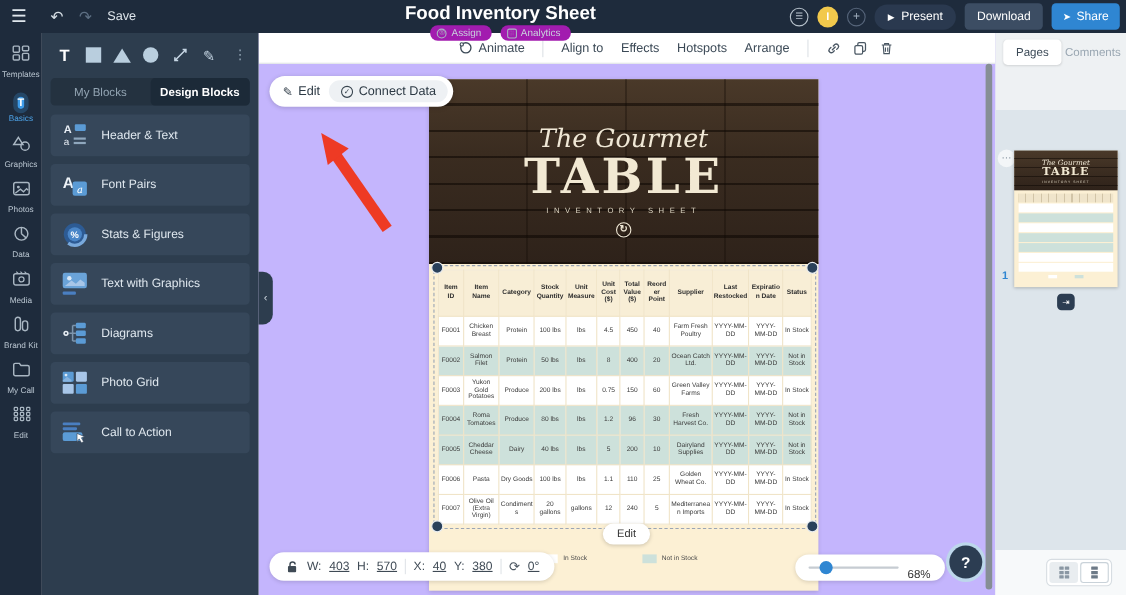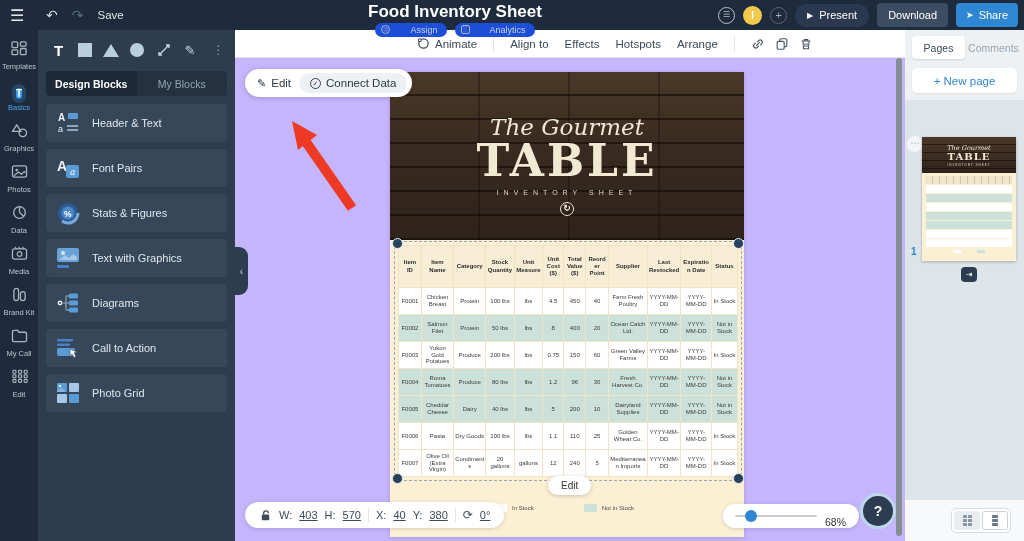--- a/index.html
+++ b/index.html
@@ -14,21 +14,21 @@
   
   .topbar { left:0; top:0; width:1024px; height:30px; background:#1e2b3c; z-index:40; display:flex; align-items:center; }
   .tb-left { display:flex; align-items:center; gap:14px; padding-left:10px; color:#cdd6df; }
   .hamburger { font-size:16px; color:#dfe6ec; cursor:pointer; width:22px; }
   .undo { font-size:14px; color:#d4dce3; }
   .redo { font-size:14px; color:#5d6f83; }
   .save-label { font-size:11.5px; color:#dfe6ec; }
   .tb-center { position:absolute; left:340px; top:0; width:230px; text-align:center; }
   .doc-title { color:#fff; font-size:17px; margin-top:2px; font-weight:bold; }
   .tb-pills { display:flex; justify-content:center; gap:8px; margin-top:1px; }
-  .tb-pill { background:#1d4ed8; border-radius:9px; color:#c9d3dd; font-size:9px; padding:2px 9px 2px 6px; display:flex; align-items:flex-start; gap:20px; }
+  .tb-pill { background:#a21caf; border-radius:9px; color:#c9d3dd; font-size:9px; padding:2px 9px 2px 6px; display:flex; align-items:flex-end; gap:4px; }
   .pill-ico { width:9px; height:9px; border:1px solid #aab6c3; border-radius:50%; display:inline-block; font-size:6px; line-height:7px; text-align:center; color:#aab6c3; }
   .pill-ico.sq { border-radius:2px; }
   .tb-right { position:absolute; right:6px; top:0; height:30px; display:flex; align-items:center; gap:8px; }
   .comment-btn { width:17px; height:17px; border:1.5px solid #b6c1cb; border-radius:50%; color:#b6c1cb; font-size:8px; line-height:14px; text-align:center; }
   .avatar { width:19px; height:19px; background:#f2c94c; border-radius:50%; color:#fff; font-weight:bold; font-size:10px; text-align:center; line-height:19px; }
   .plus-btn { width:17px; height:17px; border:1.5px solid #56657a; border-radius:50%; color:#9fadbc; font-size:11px; line-height:14px; text-align:center; }
   .present-btn { background:#2a394f; border-radius:13px; height:23px; padding:0 12px; color:#fff; font-size:11px; display:flex; align-items:center; gap:6px; }
   .present-play { font-size:8px; }
   .download-btn { background:#3c4d63; border-radius:4px; height:24px; padding:0 11px; color:#fff; font-size:11px; display:flex; align-items:center; }
   .share-btn { background:#2f86d2; border-radius:4px; height:24px; padding:0 10px; color:#fff; font-size:11px; display:flex; align-items:center; gap:5px; }
@@ -273,22 +273,22 @@
       </span>
     <span class="shape-btn">
       <svg width="16" height="16" viewBox="0 0 16 16">
           <path d="M3 13 L13 3 M10 3 h3 v3 M6 13 h-3 v-3" stroke="#c6d6e4" stroke-width="1.4" fill="none"></path>
         </svg>
     </span>
     <span class="shape-btn">✎</span>
     <span class="shape-btn kebab">⋮</span>
   </div>
   <div class="panel-tabs">
+    <span class="panel-tab">My Blocks</span>
     <span class="panel-tab active">Design Blocks</span>
-    <span class="panel-tab">My Blocks</span>
   </div>
   <div class="block-list" id="block-list">
       <div class="block-card">
         <span class="block-ico">
           <svg viewBox="0 0 24 24">
             <text x="2" y="10" font-size="10" font-weight="bold" fill="#e8eef5" font-family="Liberation Sans">A</text>
             <rect x="12" y="2" width="10" height="6" rx="1" fill="#5b9bd5"></rect>
             <text x="2" y="21" font-size="9" fill="#e8eef5" font-family="Liberation Sans">a</text>
             <rect x="11" y="14" width="11" height="2" fill="#8fa7bd"></rect>
             <rect x="11" y="18" width="11" height="2" fill="#8fa7bd"></rect>
@@ -337,40 +337,40 @@
             <rect x="13" y="2.5" width="9" height="5" rx="1.2" fill="#5b9bd5"></rect>
             <rect x="13" y="9.5" width="9" height="5" rx="1.2" fill="#5b9bd5"></rect>
             <rect x="13" y="16.5" width="9" height="5" rx="1.2" fill="#5b9bd5"></rect>
           </svg>
         </span>
         <span class="block-label">Diagrams</span>
       </div>
       <div class="block-card">
         <span class="block-ico">
           <svg viewBox="0 0 24 24">
-            <rect x="1" y="3" width="16" height="2.6" rx="1" fill="#4a7fc1"></rect>
-            <rect x="1" y="7.5" width="13" height="2.6" rx="1" fill="#4a7fc1"></rect>
-            <rect x="1" y="12" width="18" height="8" rx="2" fill="#5b9bd5"></rect>
-            <path d="M14 13 l7 3 l-3 1 l2 3.5 l-2 1 l-2 -3.5 l-2 2.5 Z" fill="#fff" stroke="#36475a" stroke-width="0.6"></path>
-          </svg>
-        </span>
-        <span class="block-label">Call to Action</span>
-      </div>
-      <div class="block-card">
-        <span class="block-ico">
-          <svg viewBox="0 0 24 24">
             <rect x="1" y="2" width="10" height="9" rx="1" fill="#5b9bd5"></rect>
             <rect x="13" y="2" width="10" height="9" rx="1" fill="#a8c6e8"></rect>
             <rect x="1" y="13" width="10" height="9" rx="1" fill="#a8c6e8"></rect>
             <rect x="13" y="13" width="10" height="9" rx="1" fill="#5b9bd5"></rect>
             <circle cx="4" cy="5" r="1.3" fill="#dce9f6"></circle>
             <path d="M1 10 l4 -3.5 l4 3 v1.5 h-8 Z" fill="#87b4e0"></path>
           </svg>
         </span>
         <span class="block-label">Photo Grid</span>
+      </div>
+      <div class="block-card">
+        <span class="block-ico">
+          <svg viewBox="0 0 24 24">
+            <rect x="1" y="3" width="16" height="2.6" rx="1" fill="#4a7fc1"></rect>
+            <rect x="1" y="7.5" width="13" height="2.6" rx="1" fill="#4a7fc1"></rect>
+            <rect x="1" y="12" width="18" height="8" rx="2" fill="#5b9bd5"></rect>
+            <path d="M14 13 l7 3 l-3 1 l2 3.5 l-2 1 l-2 -3.5 l-2 2.5 Z" fill="#fff" stroke="#36475a" stroke-width="0.6"></path>
+          </svg>
+        </span>
+        <span class="block-label">Call to Action</span>
       </div>
     </div>
 </div>
 <div class="abs collapse-handle">‹</div>
 
 <div class="abs canvas">
 
   <div class="canvas-toolbar">
     <span class="ct-item">
       <svg width="13" height="13" viewBox="0 0 14 14">
@@ -602,21 +602,20 @@
   </div>
   <div class="help-btn">?</div>
   <div class="canvas-scrollbar"></div>
 </div>
 
 <div class="abs pages-panel">
   <div class="pp-tabs">
     <span class="pp-tab active">Pages</span>
     <span class="pp-tab">Comments</span>
   </div>
-  <div class="new-page-btn">+ New page</div>
   <div class="thumb-strip">
     <span class="thumb-menu">⋯</span>
     <div class="thumb">
       <div class="thumb-wood">
         <div class="tw-script">The Gourmet</div>
         <div class="tw-main">TABLE</div>
         <div class="tw-sub">INVENTORY SHEET</div>
       </div>
       <div class="thumb-table" id="thumb-table">
           <div class="tt-head"></div>

